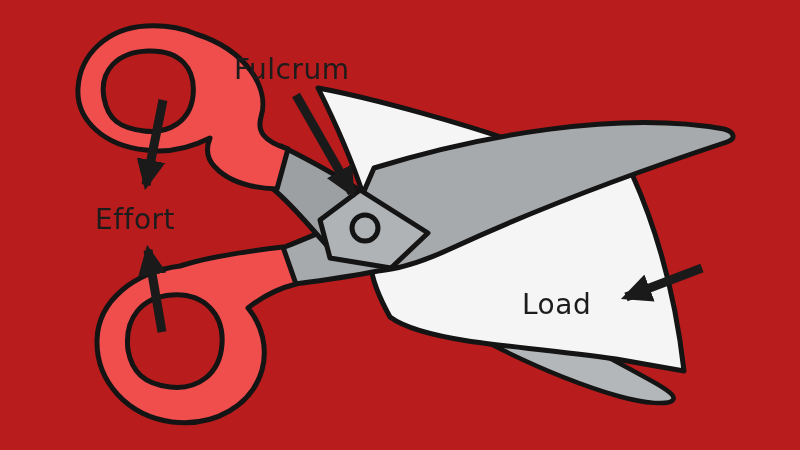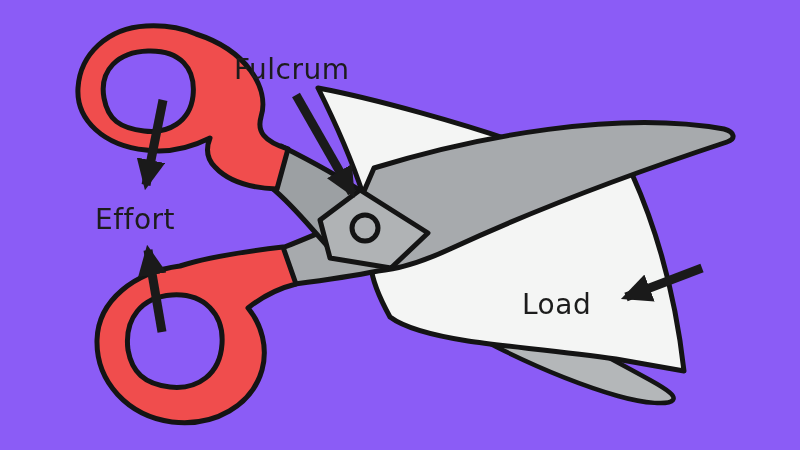--- a/index.html
+++ b/index.html
@@ -1,16 +1,16 @@
 <!DOCTYPE html>
 <html><head>
 <meta charset="utf-8">
 <style>
   html,body{margin:0;padding:0;background:#ffffff}
-  .stage{position:relative;width:800px;height:450px;background:#8b5cf6;overflow:hidden}
+  .stage{position:relative;width:800px;height:450px;background:#b91c1c;overflow:hidden}
   svg{display:block}
   .part{stroke:#141414;stroke-width:5;stroke-linejoin:round}
   .thin{stroke-width:4.5}
   .arrow{stroke:#1a1a1a;stroke-width:9;fill:none}
   .label{font-family:"DejaVu Sans","Liberation Sans",sans-serif;font-size:28px;fill:#1c1c1c;letter-spacing:0.5px}
 </style>
 </head>
 <body>
 
 <div class="stage">

